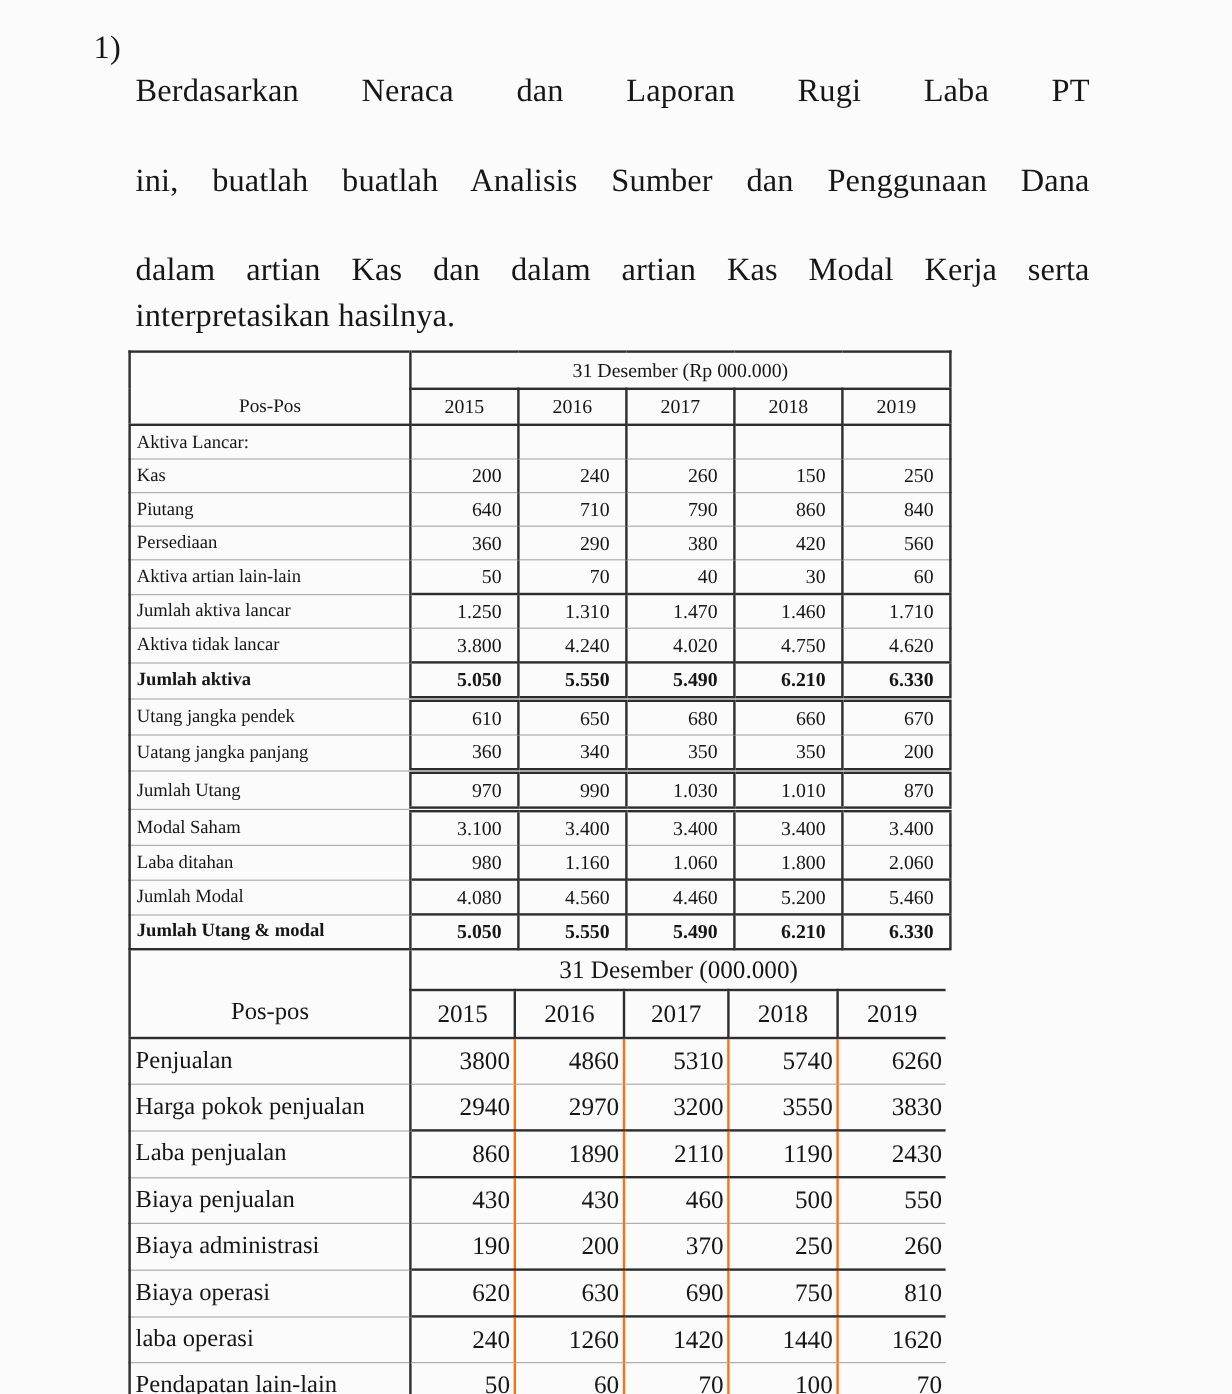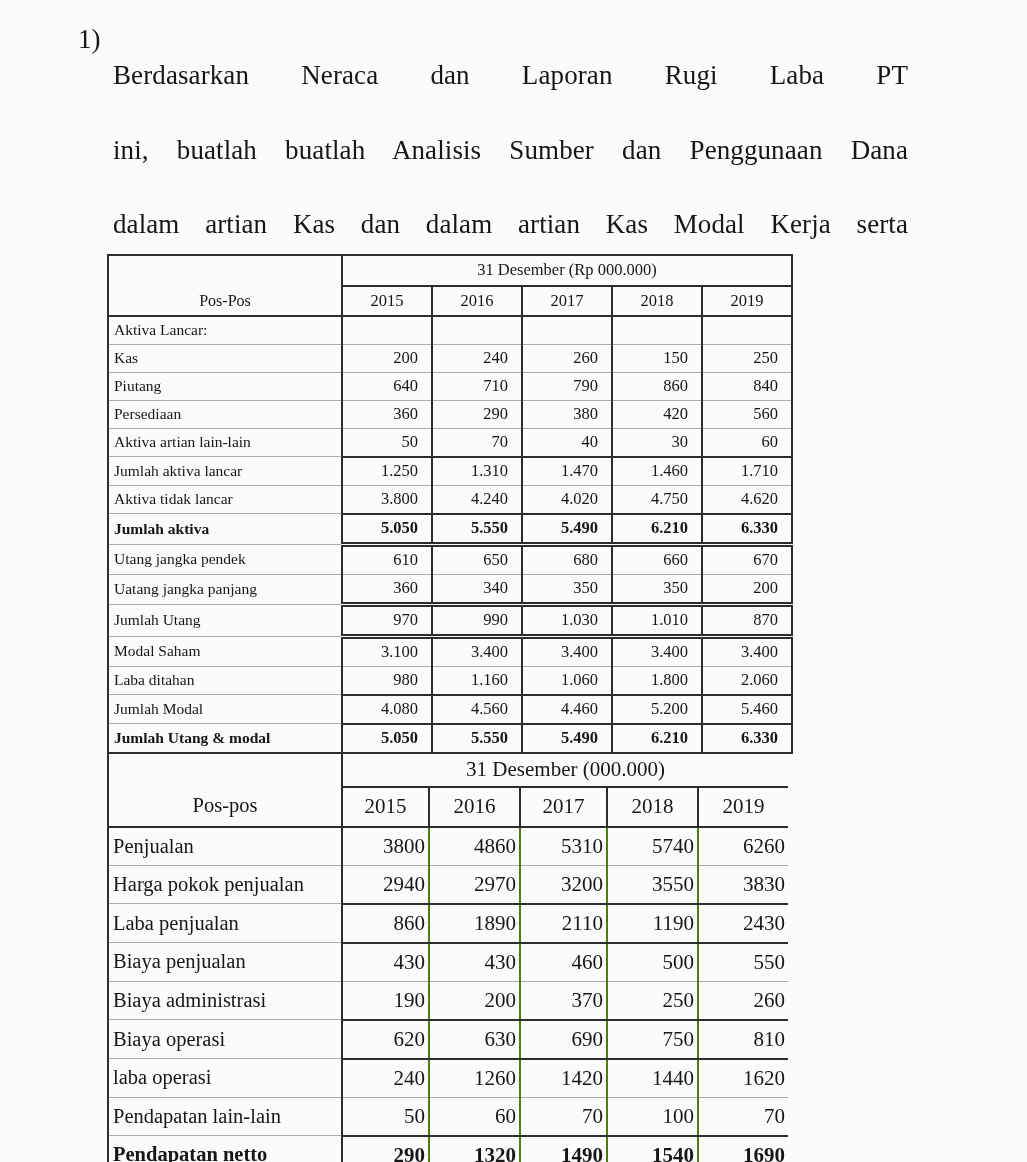--- a/index.html
+++ b/index.html
@@ -61,36 +61,37 @@
   .t2 .period  { text-align:center; vertical-align:middle; height:32px; border-bottom:2px solid #2d2d2d; }
   .t2 .poscell { text-align:center; vertical-align:bottom; padding-bottom:9px; font-size:20.5px;
                  border-right:2px solid #2d2d2d; border-bottom:2px solid #2d2d2d; }
   .t2 tr.years td { text-align:center; vertical-align:middle; height:38px;
                  border-bottom:2px solid #2d2d2d; border-right:2px solid #2d2d2d; }
   .t2 tr.years td:last-child { border-right:none; }
   .t2 tbody td { height:37px; }
   .t2 td.label { font-size:20.5px; padding-left:4px;
                  border-right:2px solid #2d2d2d; border-bottom:1px solid #adadad; }
   .t2 td.num   { text-align:right; padding-right:3px;
-                 border-right:2px solid #4d7c0f; border-bottom:1px solid #adadad; }
+                 border-right:2px solid #f97316; border-bottom:1px solid #adadad; }
   .t2 td.num:last-child { border-right:none; }
   .t2 tr.rule-dark td.num { border-bottom:2px solid #2d2d2d; }
   .t2 tbody tr:last-child td { border-bottom:2px solid #2d2d2d; }
 </style>
 </head>
 <body>
 
 <div class="page">
 
   <div class="heading">
     <span class="qnum">1)</span>
     <div class="qtext">
       <div class="qline just">Berdasarkan Neraca dan Laporan Rugi Laba PT</div>
       <div class="qline just">ini, buatlah buatlah Analisis Sumber dan Penggunaan Dana</div>
       <div class="qline just">dalam artian Kas dan dalam artian Kas Modal Kerja serta</div>
+      <div class="qline">interpretasikan hasilnya.</div>
     </div>
   </div>
 
   <table class="t1">
     <colgroup>
       <col style="width:234px">
         <col style="width:90px">
         <col style="width:90px">
       <col style="width:90px">
         <col style="width:90px">

